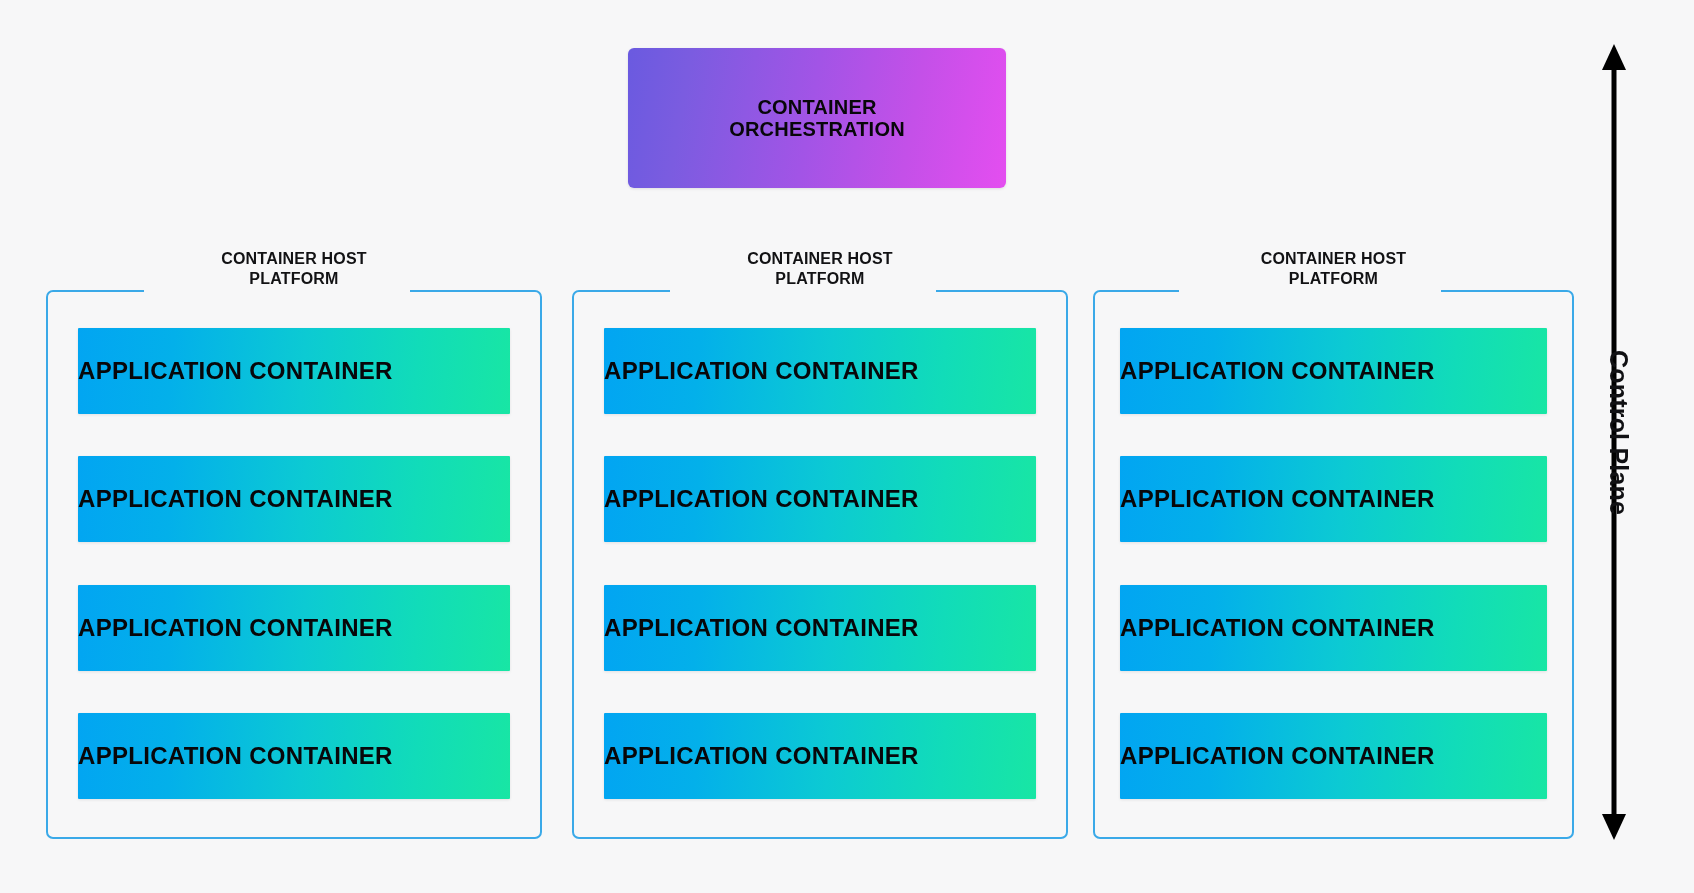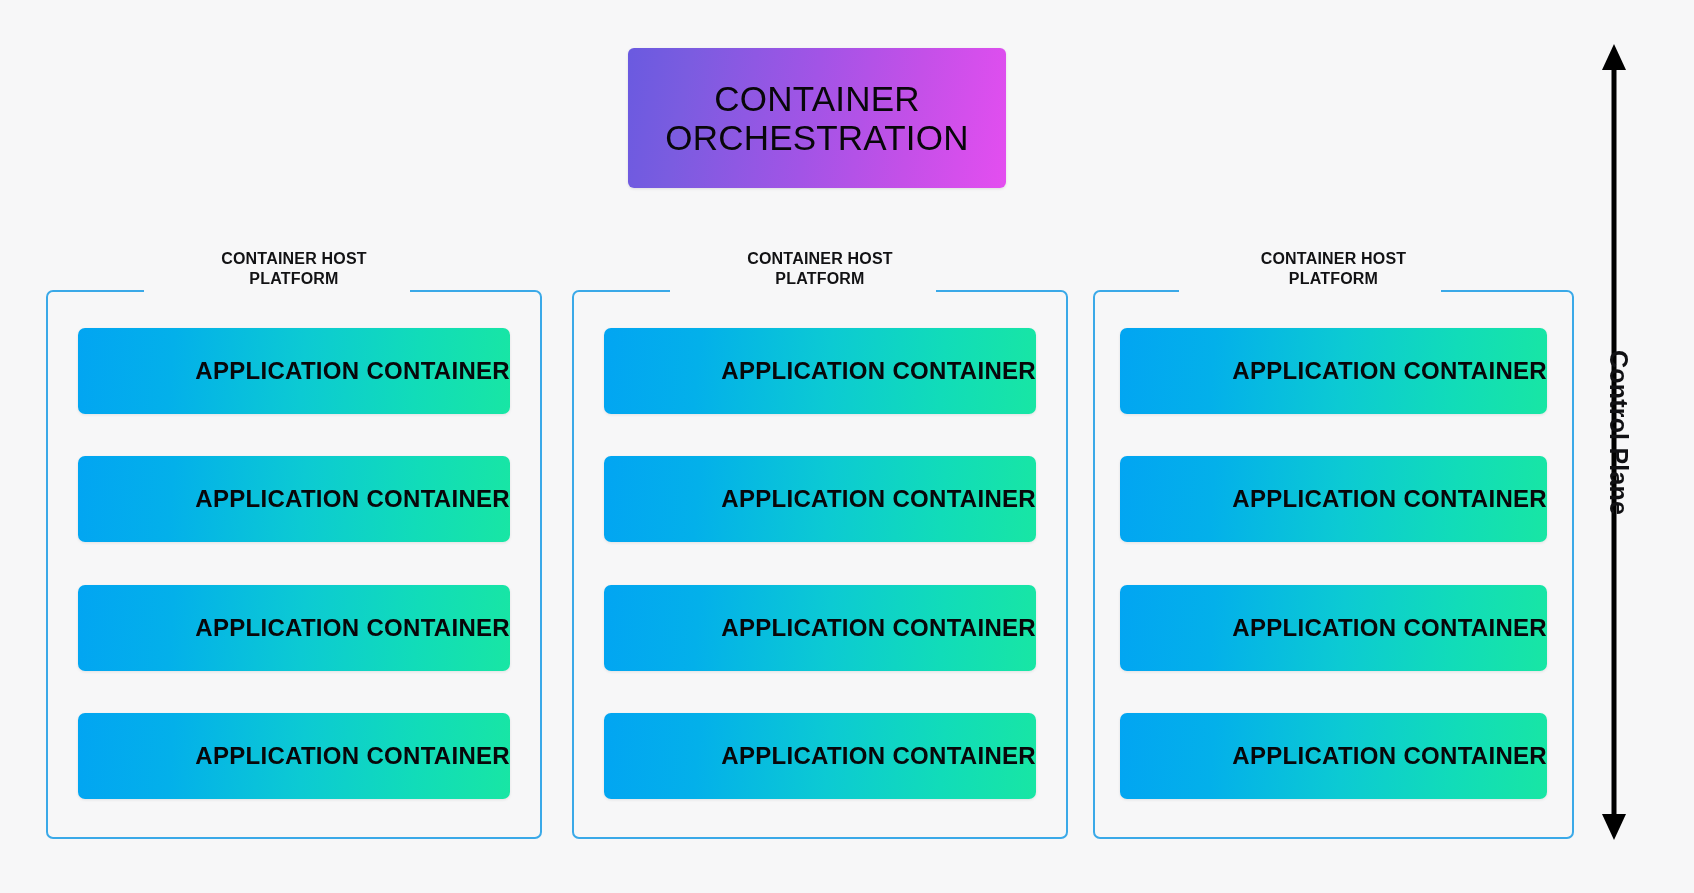--- a/index.html
+++ b/index.html
@@ -30,22 +30,22 @@
     border-radius: 6px;
     background: linear-gradient(100deg, #6a5ae0 0%, #7b5ce0 16%, #a254e6 48%, #c450e8 74%, #e44ef0 100%);
     box-shadow: 0 1px 3px rgba(0,0,0,0.10);
     display: flex;
     align-items: center;
     justify-content: center;
     box-sizing: border-box;
   }
   .orchestration-label {
     color: #08070a;
-    font-size: 35px;
-    font-weight: normal;
+    font-size: 20px;
+    font-weight: bold;
     line-height: 1.12;
     text-align: center;
     letter-spacing: 0.2px;
     white-space: pre-line;
   }
 
   
   .host-panel {
     position: absolute;
     top: 290px;
@@ -94,25 +94,25 @@
     left: 30px;
     right: 30px;
     display: flex;
     flex-direction: column;
     justify-content: space-between;
   }
   .host-panel.p2 .container-stack { left: 25px; right: 25px; }
 
   .app-container {
     height: 86px;
-    border-radius: 7px;
+    border-radius: 1px;
     background: linear-gradient(95deg, #02a5f2 0%, #03b0ea 22%, #0ccad3 52%, #11dcb9 78%, #18e6a4 100%);
     display: flex;
     align-items: center;
-    justify-content: flex-end;
+    justify-content: flex-start;
     box-shadow: 0 1px 3px rgba(0,0,0,0.09);
     box-sizing: border-box;
   }
   .app-container-label {
     color: #08070a;
     font-size: 24px;
     font-weight: bold;
     letter-spacing: 0.3px;
     text-align: center;
   }

